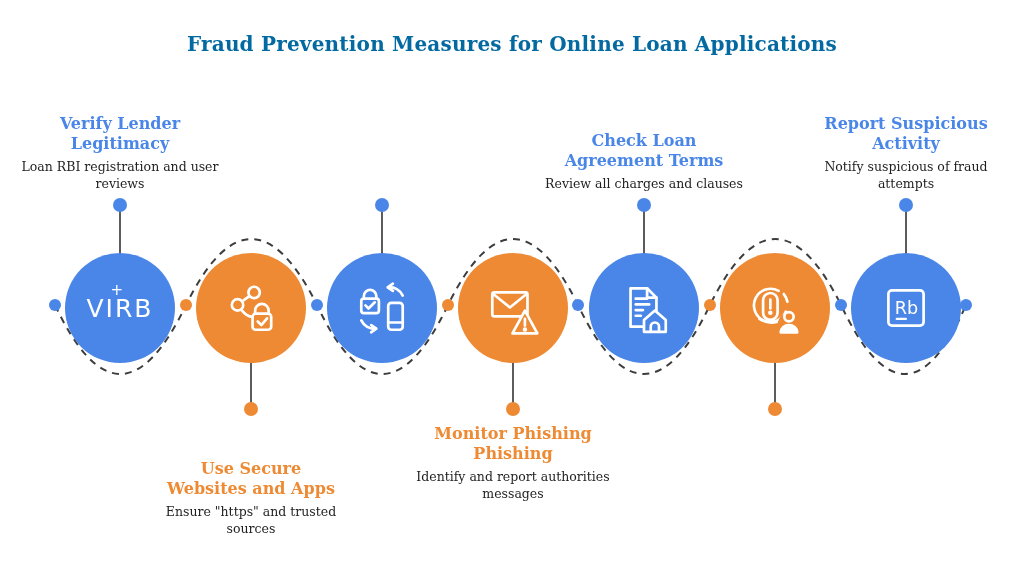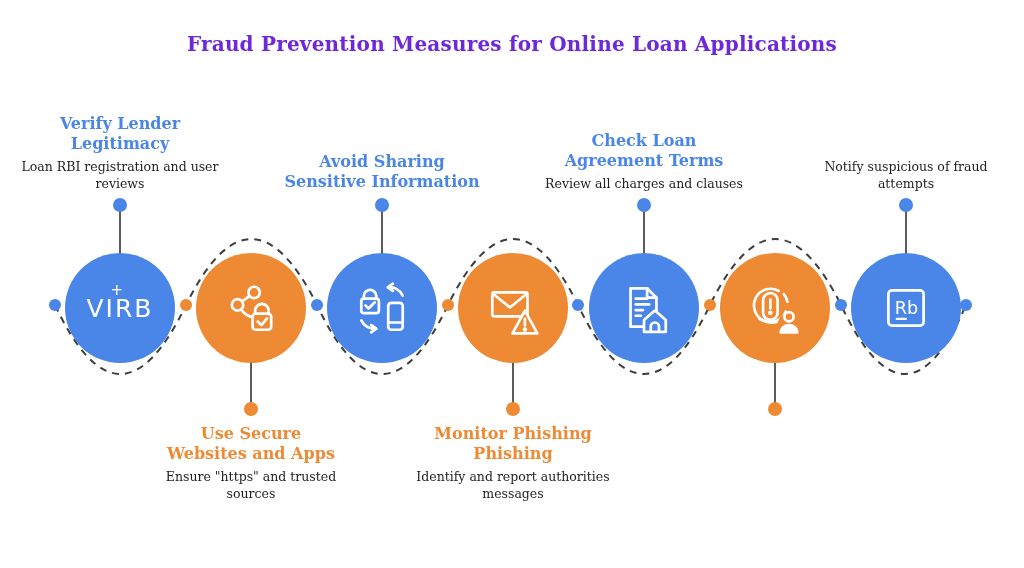--- a/index.html
+++ b/index.html
@@ -1,19 +1,19 @@
 <!DOCTYPE html>
 <html><head>
 <meta charset="utf-8">
 <style>
   html,body{margin:0;padding:0;background:#ffffff;}
   .stage{position:relative;width:1024px;height:568px;background:#ffffff;overflow:hidden;
          font-family:"DejaVu Serif", serif;}
   .main-title{position:absolute;top:32px;left:0;width:100%;text-align:center;
-              font-size:20px;font-weight:bold;color:#6d28d9;letter-spacing:.2px;}
+              font-size:20px;font-weight:bold;color:#0369a1;letter-spacing:.2px;}
   .wave-svg{position:absolute;left:0;top:0;z-index:1;}
   .circle{position:absolute;top:253px;width:110px;height:110px;border-radius:50%;
           display:flex;align-items:center;justify-content:center;z-index:2;}
   .blue-bg{background:#4a86e8;}
   .orange-bg{background:#ee8a33;}
   .tick{position:absolute;width:2px;background:#5c5c5c;z-index:1;}
   .node{position:absolute;width:14px;height:14px;border-radius:50%;z-index:3;}
   .top-text{position:absolute;top:96px;height:96px;width:210px;display:flex;
             flex-direction:column;justify-content:flex-end;gap:5px;text-align:center;z-index:2;}
   .bot-text{position:absolute;top:424px;width:220px;display:flex;
@@ -65,26 +65,25 @@
       <line x1="19.5" y1="21.5" x2="26.5" y2="16.5"></line>
       <path d="M18.5 29.5 Q24 36.5 29.5 36.5"></path>
       <path d="M32 33.5 v-3 a6.5 6.5 0 0 1 13 0 v3"></path>
       <rect x="29.5" y="33.5" width="18" height="15.5" rx="3"></rect>
       <polyline points="34.5,41 38,44.5 43.5,38"></polyline>
     </svg>
   </div>
   <div class="tick" style="left:250px;top:362px;height:41px;"></div>
   <div class="node orange-bg" style="left:244px;top:402px;"></div>
   <div class="bot-text" style="left:141px;">
-    <div class="step-title orange-t" style="max-width:175px;">Use Secure Websites and Apps</div>
+    <div class="step-title orange-t" style="max-width:175px;margin-top:35px;">Use Secure Websites and Apps</div>
     <div class="step-desc" style="max-width:175px;">Ensure "https" and trusted sources</div>
   </div>
 
   <div class="top-text" style="left:277px;">
-    <div class="step-title blue-t" style="max-width:210px;">Avoid Sharing Sensitive Information</div>
   </div>
   <div class="node blue-bg" style="left:375px;top:198px;"></div>
   <div class="tick" style="left:381px;top:211px;height:43px;"></div>
   <div class="circle blue-bg" style="left:327px;">
     <svg class="icon-svg" width="58" height="58" viewBox="0 0 56 56">
       <path d="M10.5 19 v-2.5 a6 6 0 0 1 12 0 V19"></path>
       <rect x="8" y="19" width="17" height="14" rx="2.5"></rect>
       <polyline points="12,25.5 15,28.5 21,22.5"></polyline>
       <rect x="34" y="23" width="14" height="26" rx="3"></rect>
       <line x1="34" y1="42" x2="48" y2="42"></line>
@@ -140,20 +139,21 @@
       <circle cx="23.5" cy="32.5" r="0.9" fill="#ffffff"></circle>
       <circle cx="41.5" cy="43" r="10.5" stroke="none" fill="#ee8a33"></circle>
       <circle cx="41.5" cy="36.5" r="4.5"></circle>
       <path d="M33.5 51.5 a8 7 0 0 1 16 0 Z" fill="#ffffff"></path>
     </svg>
   </div>
   <div class="tick" style="left:774px;top:362px;height:41px;"></div>
   <div class="node orange-bg" style="left:768px;top:402px;"></div>
 
   <div class="top-text" style="left:801px;">
+    <div class="step-title blue-t" style="max-width:180px;">Report Suspicious Activity</div>
     <div class="step-desc" style="max-width:180px;">Notify suspicious of fraud attempts</div>
   </div>
   <div class="node blue-bg" style="left:899px;top:198px;"></div>
   <div class="tick" style="left:905px;top:211px;height:43px;"></div>
   <div class="circle blue-bg" style="left:851px;">
     <svg class="icon-svg" width="58" height="58" viewBox="0 0 56 56">
       <rect x="11" y="11" width="34" height="34" rx="3.5"></rect>
       <text x="28.5" y="34" text-anchor="middle" font-family="DejaVu Sans, sans-serif" font-size="17" fill="#ffffff" stroke="none">Rb</text>
       <line x1="19" y1="38.5" x2="28" y2="38.5" stroke-width="2"></line>
     </svg>

